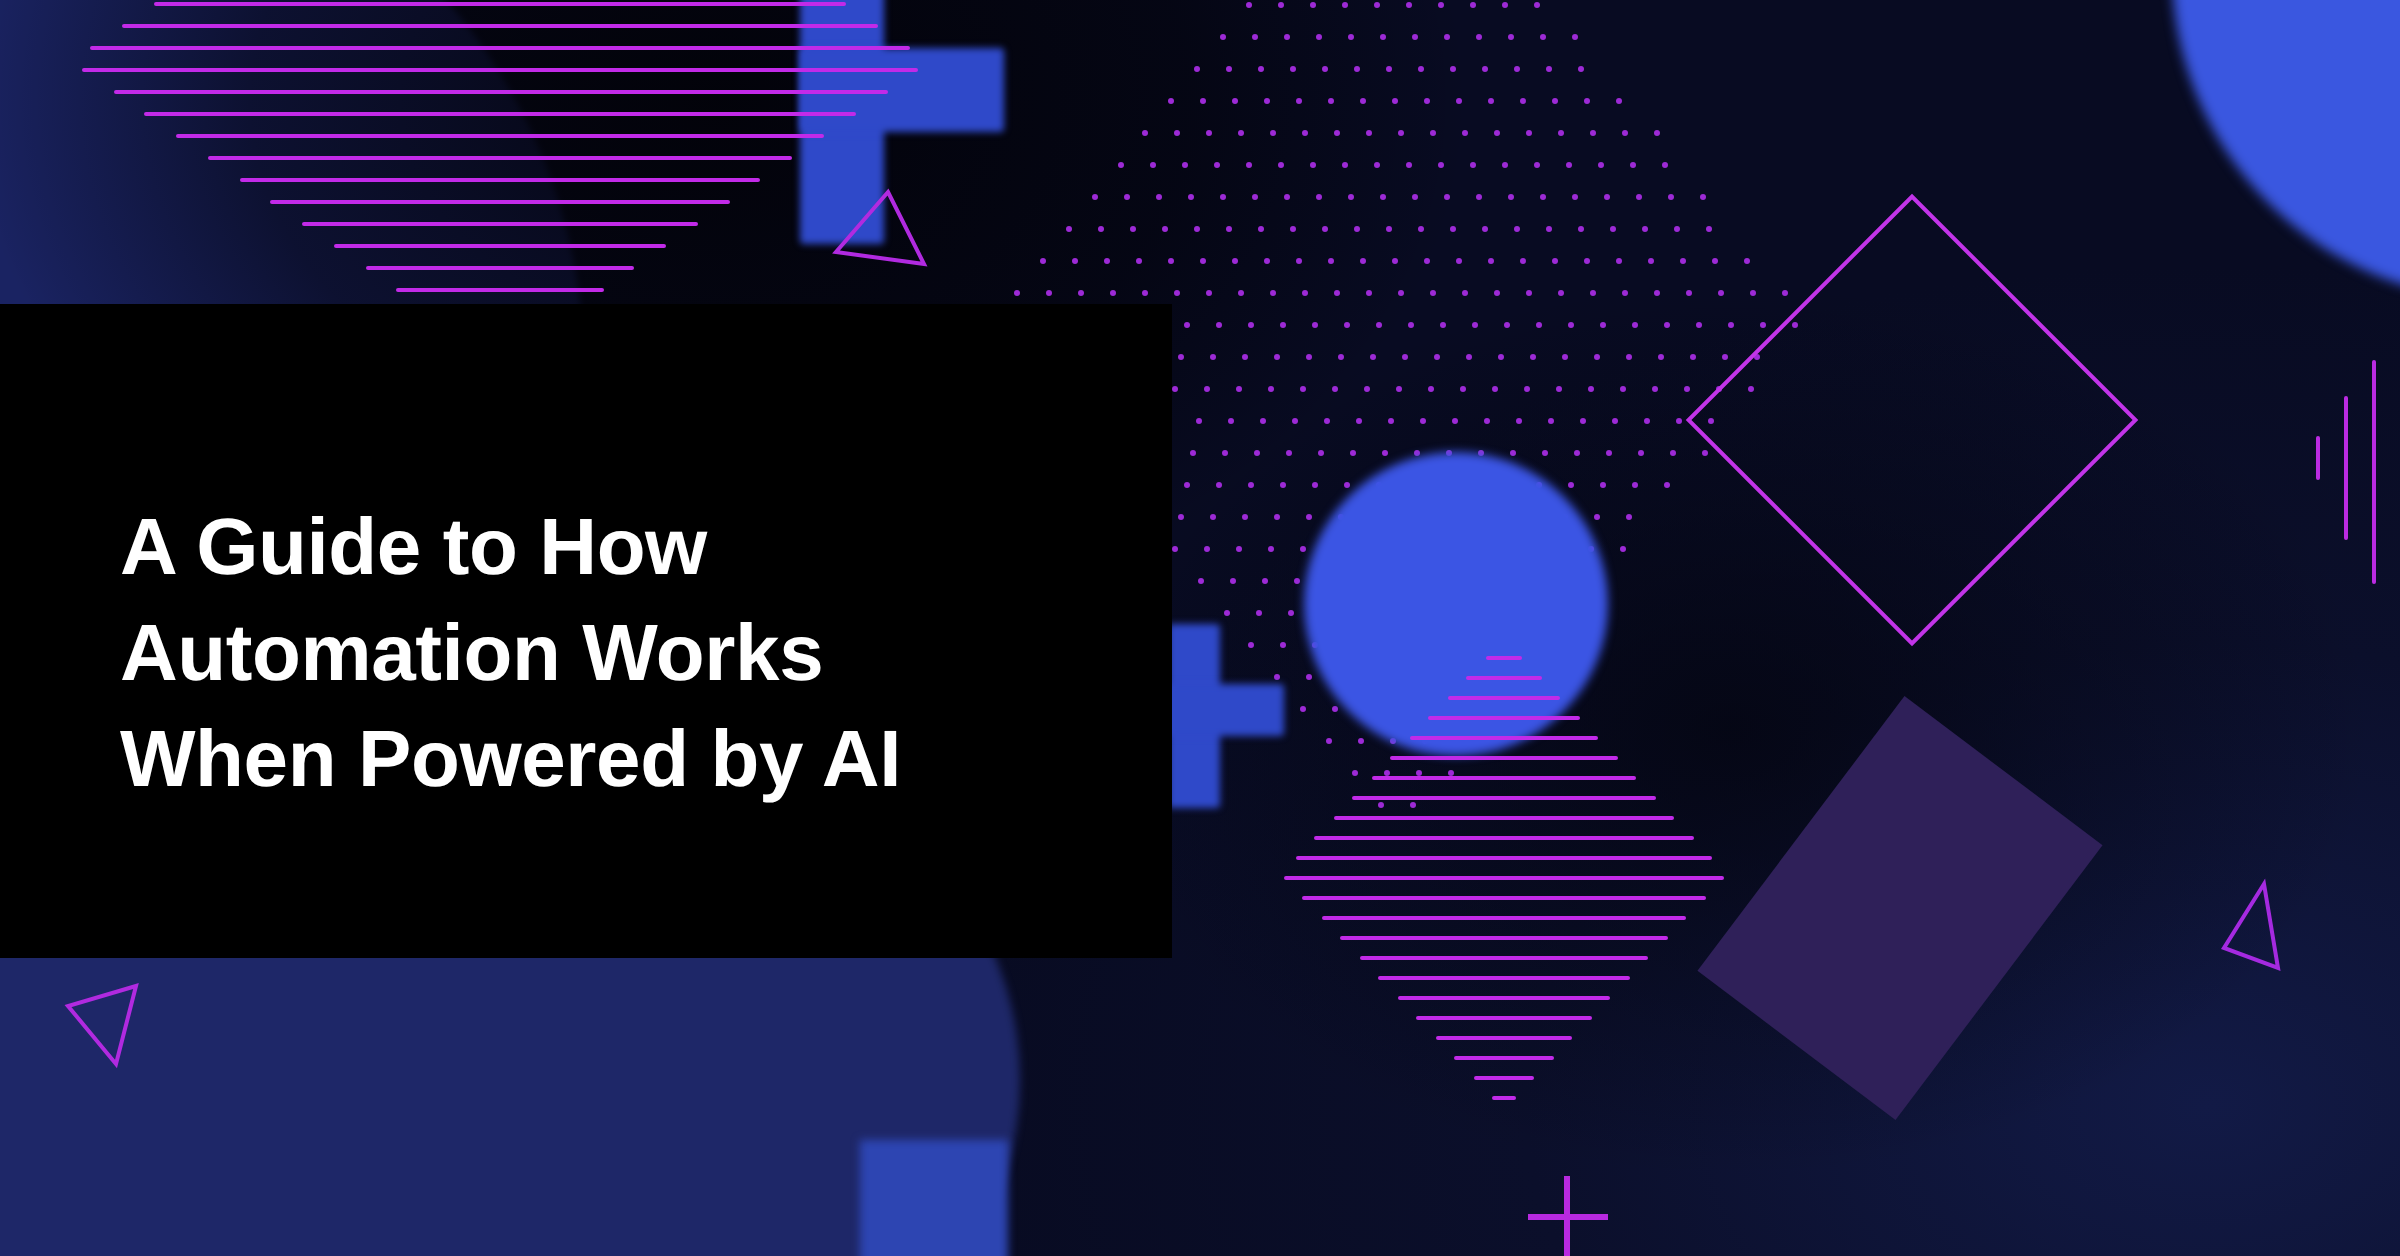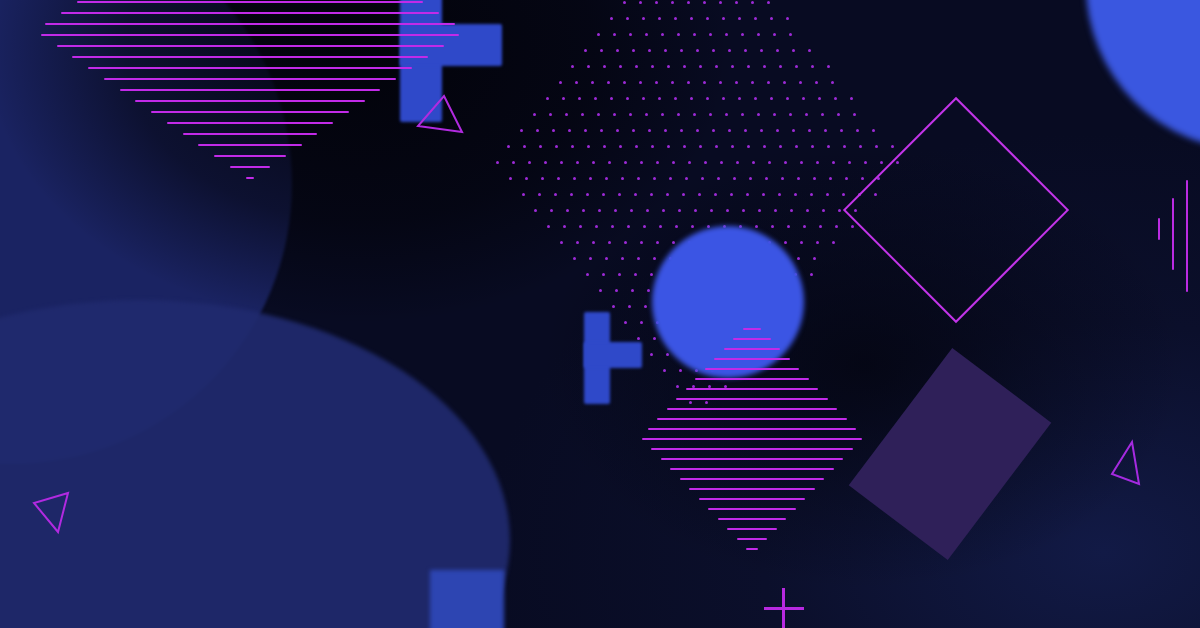--- a/index.html
+++ b/index.html
@@ -632,14 +632,19 @@
 
   <svg class="shape tri" style="left:1104px; top:432px;" width="60" height="58" viewBox="0 0 60 58">
     <polygon points="28,10 35,52 8,42" fill="none" stroke="#a52ae0" stroke-width="2"></polygon>
   </svg>
 
   <div class="shape plus-purple">
     <i class="pv"></i>
       <i class="ph"></i>
   </div>
 
+  <div class="title-plate">
+    <div class="title-text">A Guide to How
+Automation Works
+When Powered by AI</div>
+  </div>
 
 </div>
 
 </body></html>

